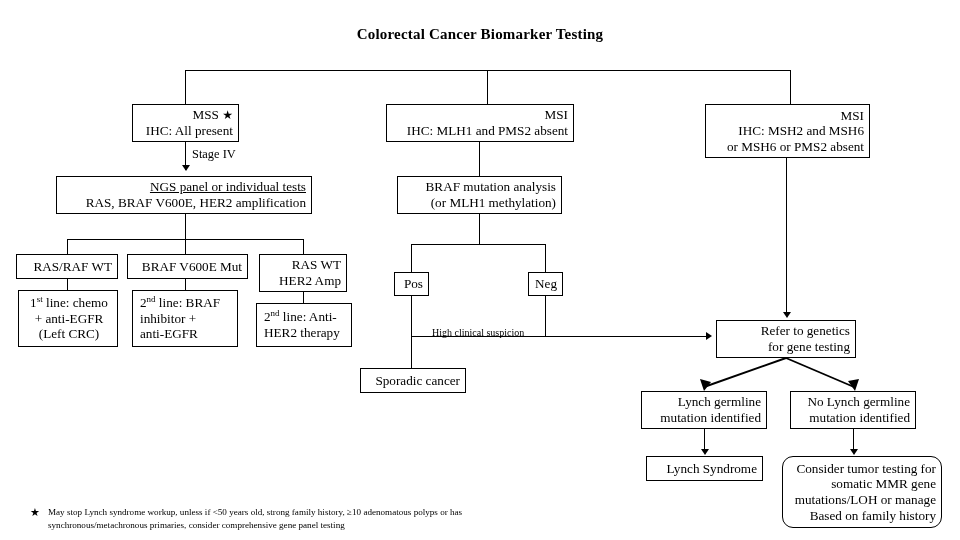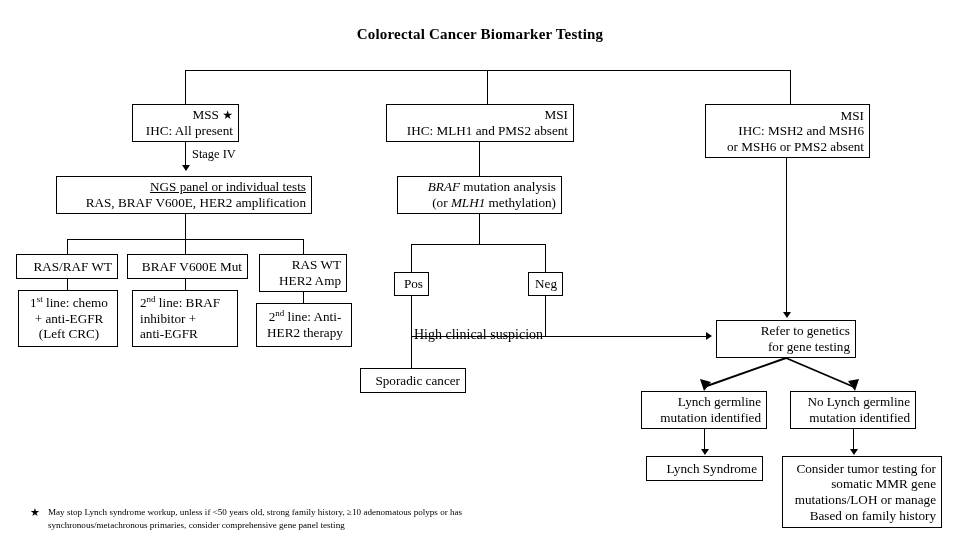--- a/index.html
+++ b/index.html
@@ -43,21 +43,21 @@
   .box.left-al {
     align-items: flex-start;
     text-align: left;
     padding-left: 7px;
   }
   .ln {
     display: block;
     white-space: nowrap;
   }
   .u { text-decoration: underline; }
-  .it { font-style: italic; }
+  .it { }
   sup {
     font-size: 0.68em;
     vertical-align: super;
     line-height: 0;
   }
   .star {
     font-size: 12px;
     line-height: 1;
   }
   
@@ -86,21 +86,22 @@
     border-top: 4.3px solid transparent;
     border-bottom: 4.3px solid transparent;
     border-left: 6.5px solid #000;
   }
   .edge-label {
     position: absolute;
     font-size: 12.4px;
     white-space: nowrap;
   }
   .edge-label.small {
-    font-size: 14px;
+    font-size: 10px;
+    margin-left: 18px;
   }
   .footnote {
     position: absolute;
     font-size: 9.1px;
     line-height: 1.42;
     white-space: nowrap;
     text-align: center;
   }
   .footnote-star {
     position: absolute;
@@ -180,21 +181,21 @@
     <span class="ln">+ anti-EGFR</span>
     <span class="ln">(Left CRC)</span>
   </div>
 
   <div class="box left-al" style="left:132px; top:290px; width:106px; height:57px;">
     <span class="ln"><span>2</span><sup>nd</sup><span> line: BRAF</span></span>
     <span class="ln">inhibitor +</span>
     <span class="ln">anti-EGFR</span>
   </div>
 
-  <div class="box left-al" style="left:256px; top:303px; width:96px; height:44px;align-items:center;">
+  <div class="box left-al" style="left:256px; top:303px; width:96px; height:44px;">
     <span class="ln"><span>2</span><sup>nd</sup><span> line: Anti-</span></span>
     <span class="ln">HER2 therapy</span>
   </div>
 
   <div class="v" style="left:479px; top:142px; height:34px;"></div>
 
   <div class="box" style="left:397px; top:176px; width:165px; height:38px;">
     <span class="ln"><span class="it">BRAF</span><span> mutation analysis</span></span>
     <span class="ln"><span>(or </span><span class="it">MLH1</span><span> methylation)</span></span>
   </div>
@@ -251,21 +252,21 @@
   <div class="v thick" style="left:704px; top:429px; height:23px;"></div>
   <div class="arrow-d" style="left:700.5px; top:449px;"></div>
 
   <div class="v thick" style="left:853px; top:429px; height:23px;"></div>
   <div class="arrow-d" style="left:849.5px; top:449px;"></div>
 
   <div class="box" style="left:646px; top:456px; width:117px; height:25px;">
     <span class="ln">Lynch Syndrome</span>
   </div>
 
-  <div class="box" style="left:782px; top:456px; width:160px; height:72px;">
+  <div class="box" style="left:782px; top:456px; width:160px; height:72px;border-radius:11px;">
     <span class="ln">Consider tumor testing for</span>
     <span class="ln">somatic MMR gene</span>
     <span class="ln">mutations/LOH or manage</span>
     <span class="ln">Based on family history</span>
   </div>
 
   <div class="footnote-star" style="left:30px; top:507px;">★</div>
   <div class="footnote" style="left:48px; top:506px;">May stop Lynch syndrome workup, unless if &lt;50 years old, strong family history, ≥10 adenomatous polyps or has</div>
   <div class="footnote" style="left:48px; top:519px;">synchronous/metachronous primaries, consider comprehensive gene panel testing</div>
 

